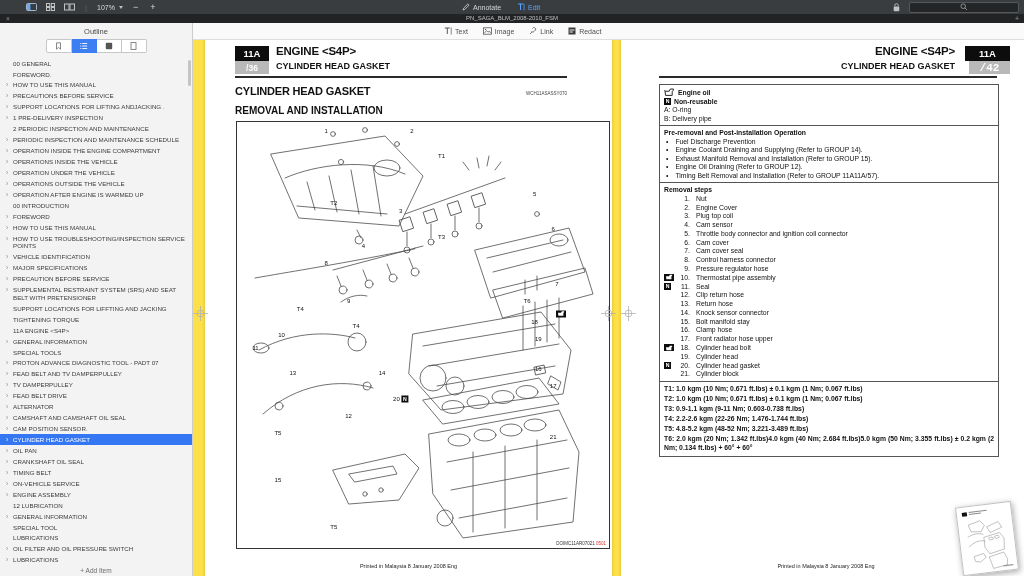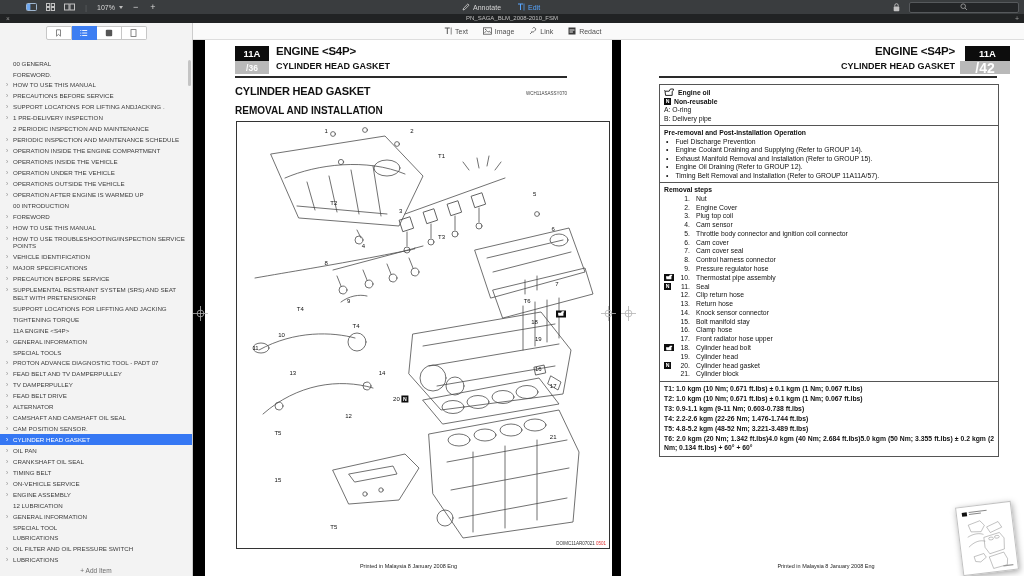--- a/index.html
+++ b/index.html
@@ -39,21 +39,21 @@
   .sb-chev{width:7px;flex:none;color:#8a8a8a;font-size:6.5px;line-height:1.15;}
   .sb-row.sel{background:#3577f3;color:#fff;}
   .sb-row.sel .sb-chev{color:#fff;}
   .sb-add{position:absolute;bottom:2px;left:0;right:0;text-align:center;font-size:6.5px;color:#6a6a6a;}
   .sb-scroll{position:absolute;top:37px;right:1px;width:3px;height:26px;background:#c4c4c4;border-radius:2px;}
   
   #subtoolbar{position:absolute;top:23px;left:192px;right:0;height:16px;background:#fafafa;border-bottom:1px solid #dedede;z-index:10;}
   .st-items{position:absolute;left:252px;top:0;height:16px;display:flex;align-items:center;gap:15px;font-size:7px;color:#4f4f4f;}
   .st-item{display:flex;align-items:center;gap:3px;}
   
-  #canvas{position:absolute;top:39px;left:192px;right:0;bottom:0;background:#000000;overflow:hidden;}
+  #canvas{position:absolute;top:39px;left:192px;right:0;bottom:0;background:#fde047;overflow:hidden;}
   .page{position:absolute;top:0;background:#fff;box-shadow:0 0 3px rgba(0,0,0,.2);}
   #page-left{left:13px;width:407px;height:560px;}
   #page-right{left:429px;width:410px;height:560px;}
   .regmark{position:absolute;z-index:6;}
   
   .lp-chapter{position:absolute;left:30px;top:7px;width:34px;height:15px;background:#0d0d0d;color:#fff;font-weight:bold;font-size:9.5px;display:flex;align-items:center;justify-content:center;}
   .lp-pageref{position:absolute;left:30px;top:22px;width:34px;height:13px;background:#b9b9b9;color:#fdfdfd;font-weight:bold;font-size:8.5px;display:flex;align-items:center;justify-content:center;}
   .lp-title{position:absolute;left:71px;top:6px;font-weight:bold;font-size:11.5px;color:#111;letter-spacing:-.2px;}
   .lp-subtitle{position:absolute;left:71px;top:22px;font-weight:bold;font-size:9px;color:#111;}
   .hrule{position:absolute;height:1.5px;background:#2a2a2a;}
@@ -62,21 +62,21 @@
   .lp-subsection{position:absolute;left:30px;top:66px;font-weight:bold;font-size:10px;color:#111;}
   .figure{position:absolute;left:31px;top:82px;width:372px;height:426px;border:1px solid #333;}
   .fig-code{position:absolute;right:3px;bottom:2px;font-size:4.5px;color:#333;}
   .fig-code .red{color:#e03030;}
   .callout{position:absolute;transform:translate(-50%,-50%);font-size:6px;color:#111;display:flex;align-items:center;gap:1.5px;white-space:nowrap;z-index:4;}
   .page-footer{position:absolute;left:0;right:0;top:524px;text-align:center;font-size:5.5px;color:#222;}
   
   .rp-title{position:absolute;right:76px;top:6px;font-weight:bold;font-size:11.5px;color:#111;letter-spacing:-.2px;}
   .rp-subtitle{position:absolute;right:76px;top:22px;font-weight:bold;font-size:9px;color:#111;}
   .rp-chapter{position:absolute;right:21px;top:7px;width:45px;height:15px;background:#0d0d0d;color:#fff;font-weight:bold;font-size:9.5px;display:flex;align-items:center;justify-content:center;}
-  .rp-pageref{position:absolute;right:21px;top:22px;width:50px;height:13px;background:#b9b9b9;color:#fdfdfd;font-weight:bold;font-size:14px;display:flex;align-items:center;justify-content:center;}
+  .rp-pageref{position:absolute;right:21px;top:22px;width:41px;height:13px;background:#b9b9b9;color:#fdfdfd;font-weight:bold;font-size:11px;display:flex;align-items:center;justify-content:center;font-family:Liberation Mono, monospace;}
   .rp-table{position:absolute;left:38px;top:45px;width:338px;border:1px solid #555;font-size:6.8px;color:#111;}
   .rt-sec{padding:2.5px 4px;}
   .rt-sec + .rt-sec{border-top:1px solid #555;}
   .leg-row{display:flex;align-items:center;gap:3px;padding:.8px 0;}
   .leg-row.bold{font-weight:bold;}
   .badge-n{display:inline-flex;align-items:center;justify-content:center;background:#0d0d0d;color:#fff;font-size:5.2px;font-weight:bold;width:7px;height:7px;flex:none;}
   .badge-oil{display:inline-flex;align-items:center;justify-content:center;background:#0d0d0d;width:10px;height:7px;flex:none;}
   .rt-title{font-weight:bold;padding-bottom:1px;}
   .rt-bullet{display:flex;gap:7px;padding:.8px 0 .8px 2px;}
   .rt-bullet .dot{flex:none;}
@@ -162,20 +162,21 @@
   </div>
 </div>
 
 <div id="tabbar">
   <span class="tab-close">×</span>
   <span class="tab-title">PN_SAGA_BLM_2008-2010_FSM</span>
   <span class="tab-add">+</span>
 </div>
 
 <div id="sidebar">
+  <div class="sb-title">Outline</div>
   <div class="sb-tabs">
     <span class="sb-tab">
       <svg width="7" height="8" viewBox="0 0 7 8">
           <path d="M1.5,.8 h4 v6.4 l-2,-1.8 l-2,1.8 z" fill="none" stroke="#6a6a6a" stroke-width=".8"></path>
         </svg>
     </span>
     <span class="sb-tab sel">
       <svg width="8" height="8" viewBox="0 0 8 8">
           <g stroke="#fff" stroke-width=".9">
             <path d="M2.2,1.5 h5"></path>

